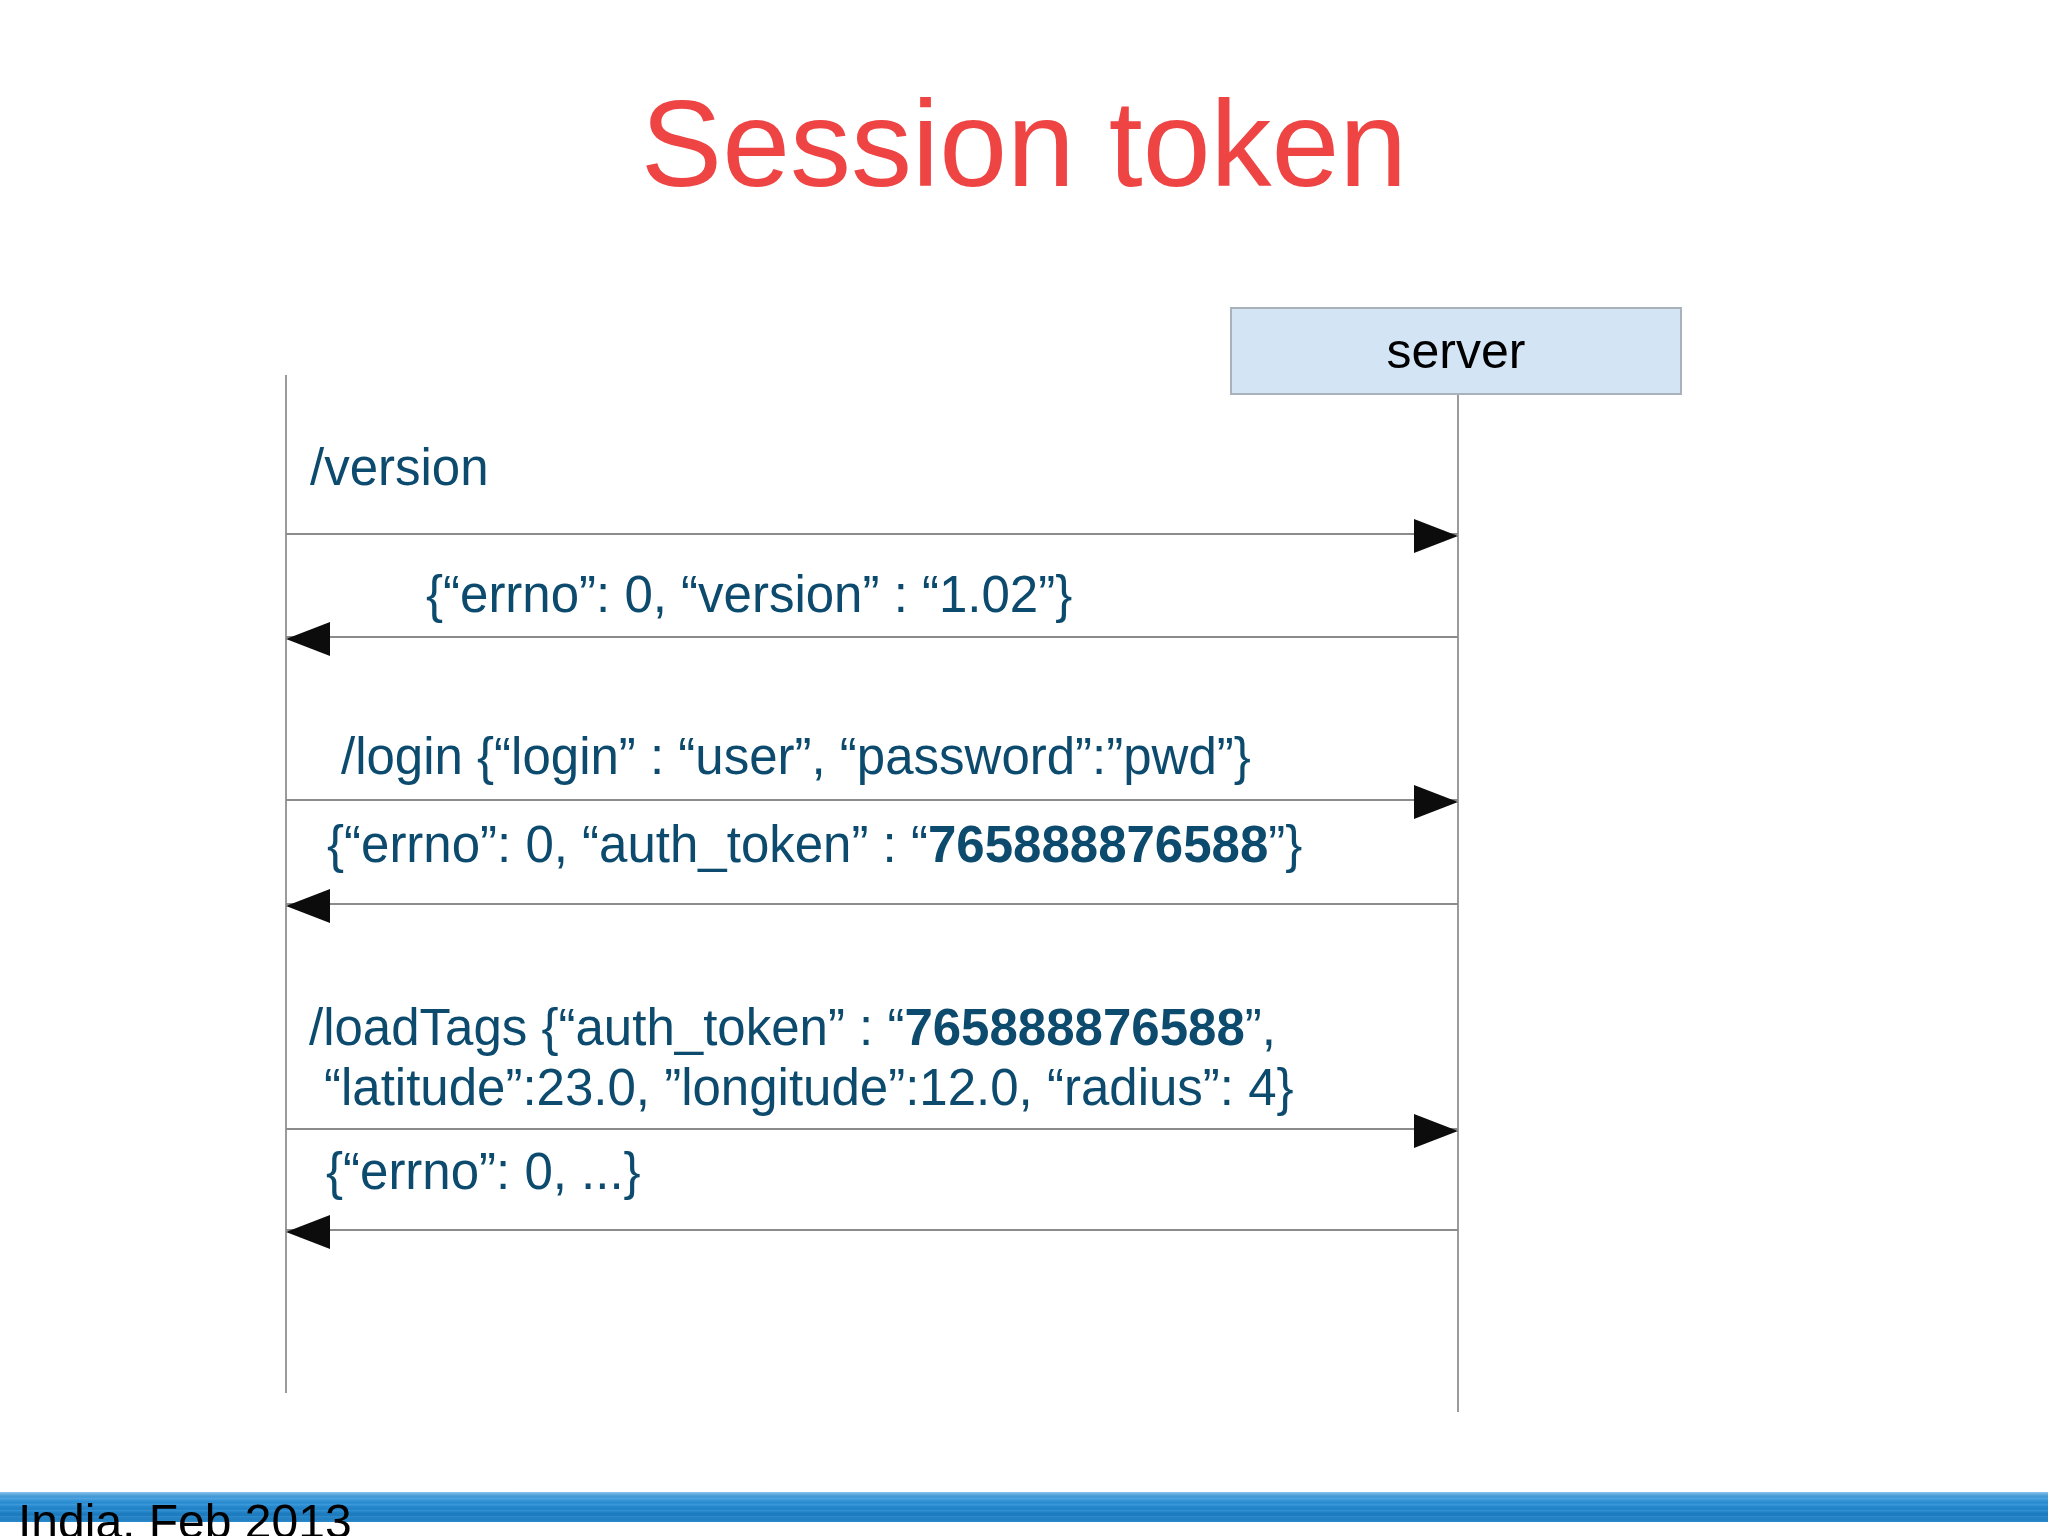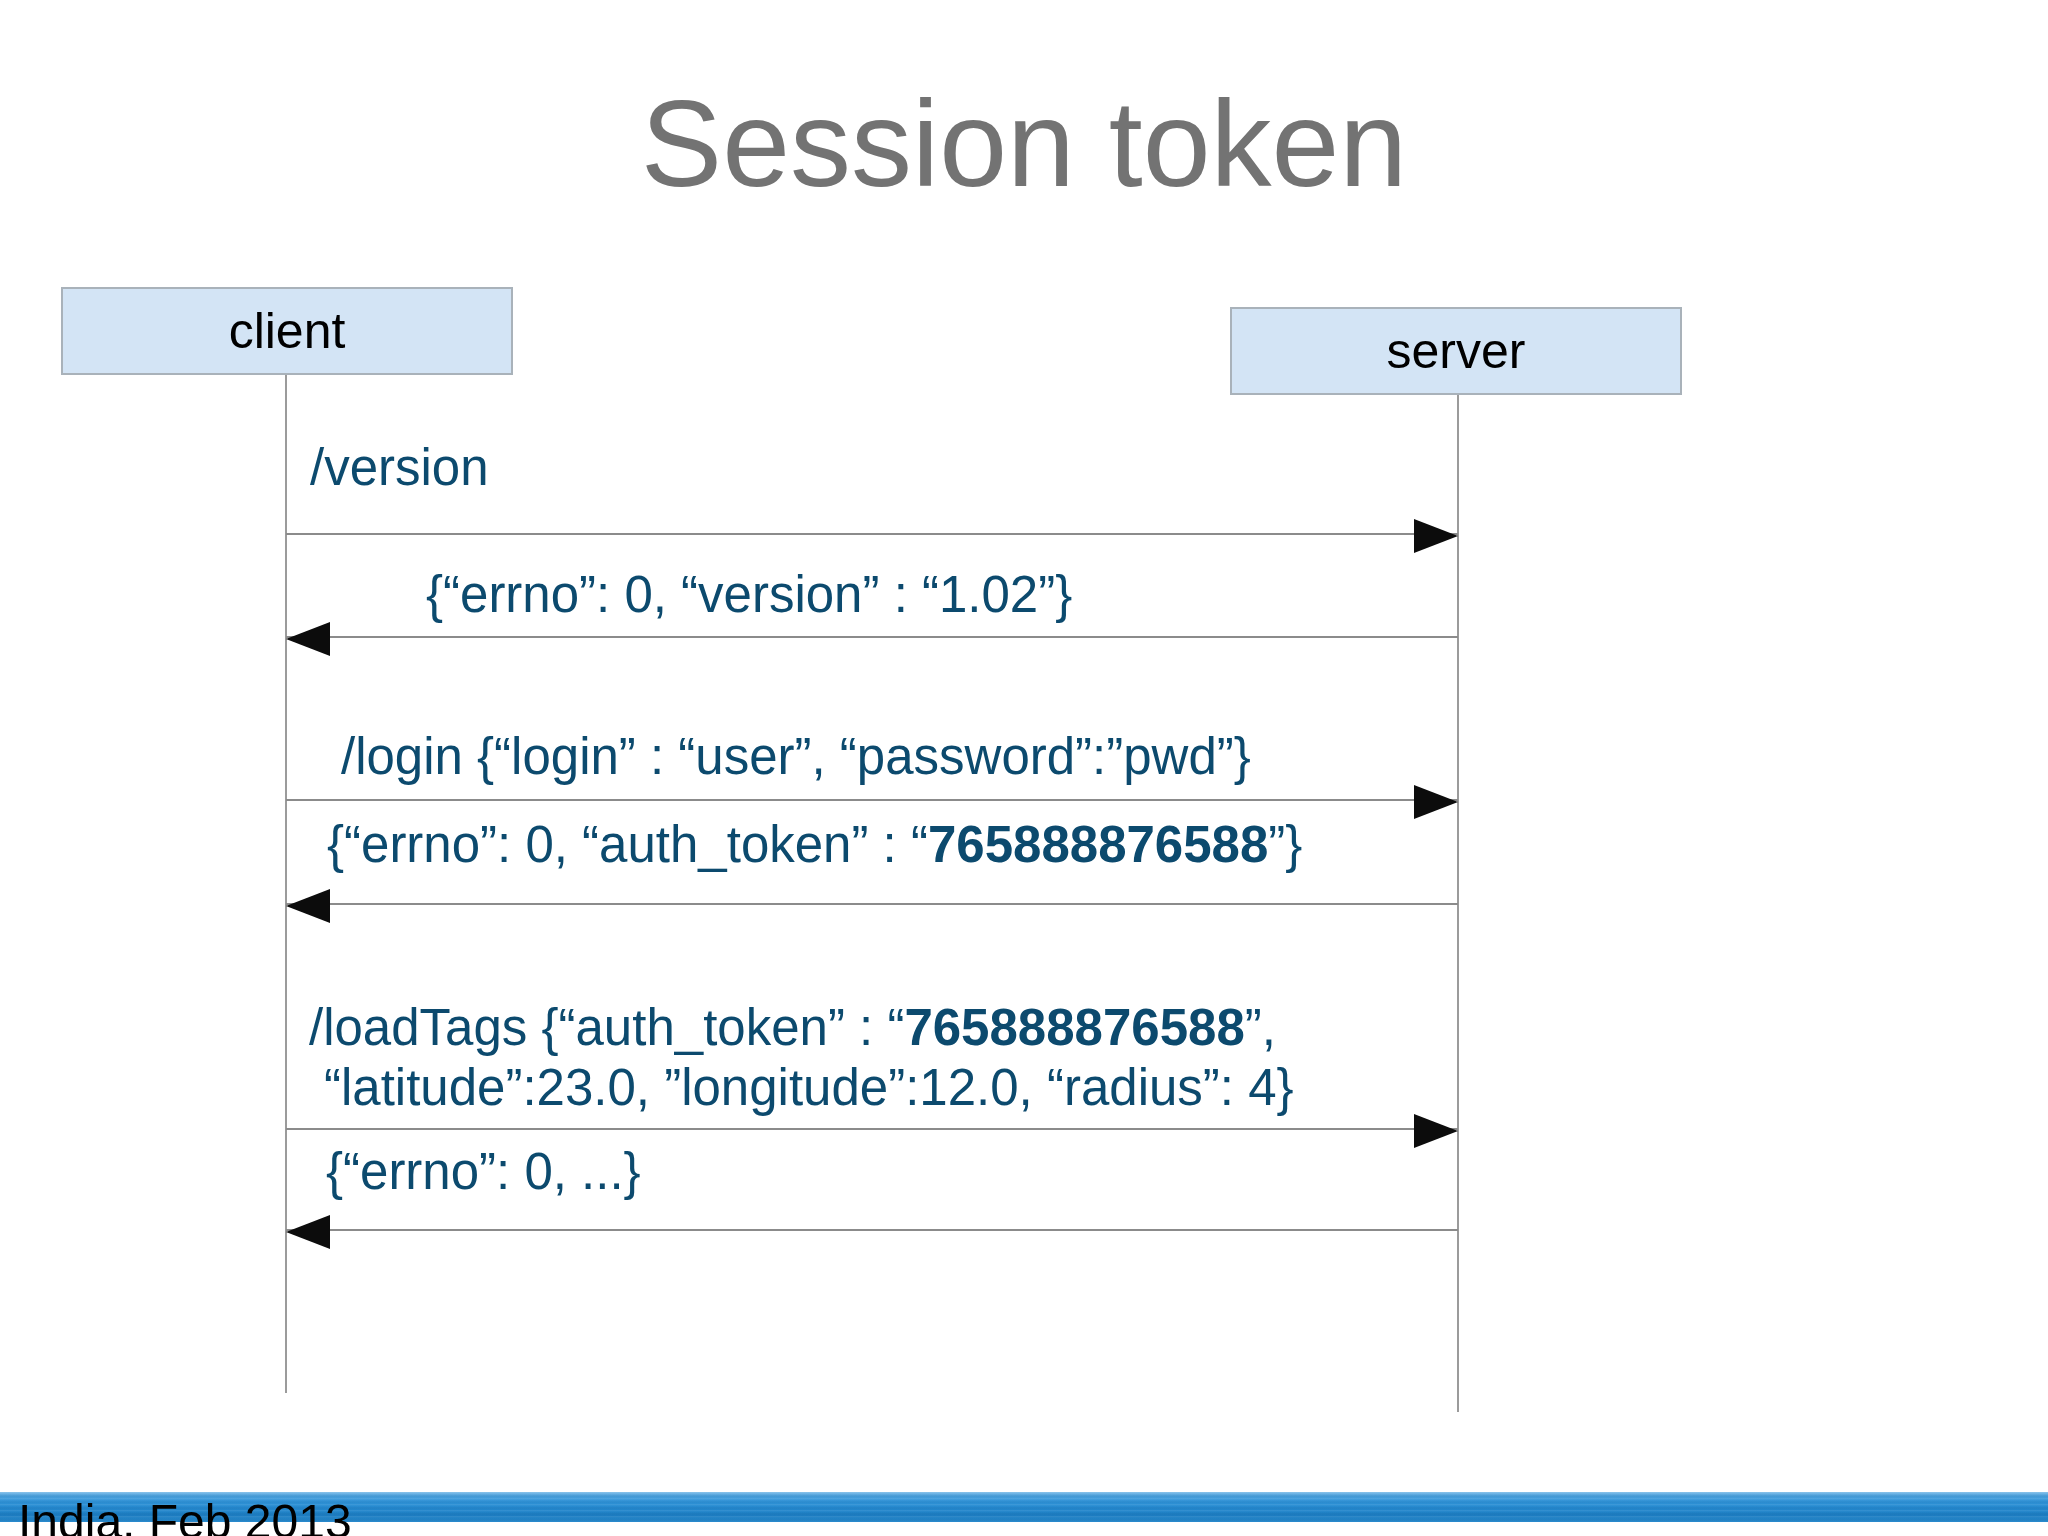--- a/index.html
+++ b/index.html
@@ -16,21 +16,21 @@
     overflow: hidden;
   }
   .title {
     position: absolute;
     left: 0;
     top: 70px;
     width: 2048px;
     text-align: center;
     font-size: 122px;
     line-height: 1.22;
-    color: #737373;
+    color: #ef4444;
     letter-spacing: 0px;
     white-space: nowrap;
   }
   .actor-box {
     position: absolute;
     width: 452px;
     height: 88px;
     background: #d3e4f5;
     border: 2px solid #a9b2ba;
     box-sizing: border-box;
@@ -105,23 +105,20 @@
     white-space: nowrap;
   }
 </style>
 </head>
 <body>
 
 <div class="slide">
 
   <div class="title">Session token</div>
 
-  <div class="actor-box client">
-    <span>client</span>
-  </div>
   <div class="actor-box server">
     <span>server</span>
   </div>
 
   <div class="lifeline client"></div>
   <div class="lifeline server"></div>
 
   <div class="msg-label" style="left:310px; top:438px;">/version</div>
   <div class="msg-line" style="top:533px;">
     <span class="arrowhead right"></span>

